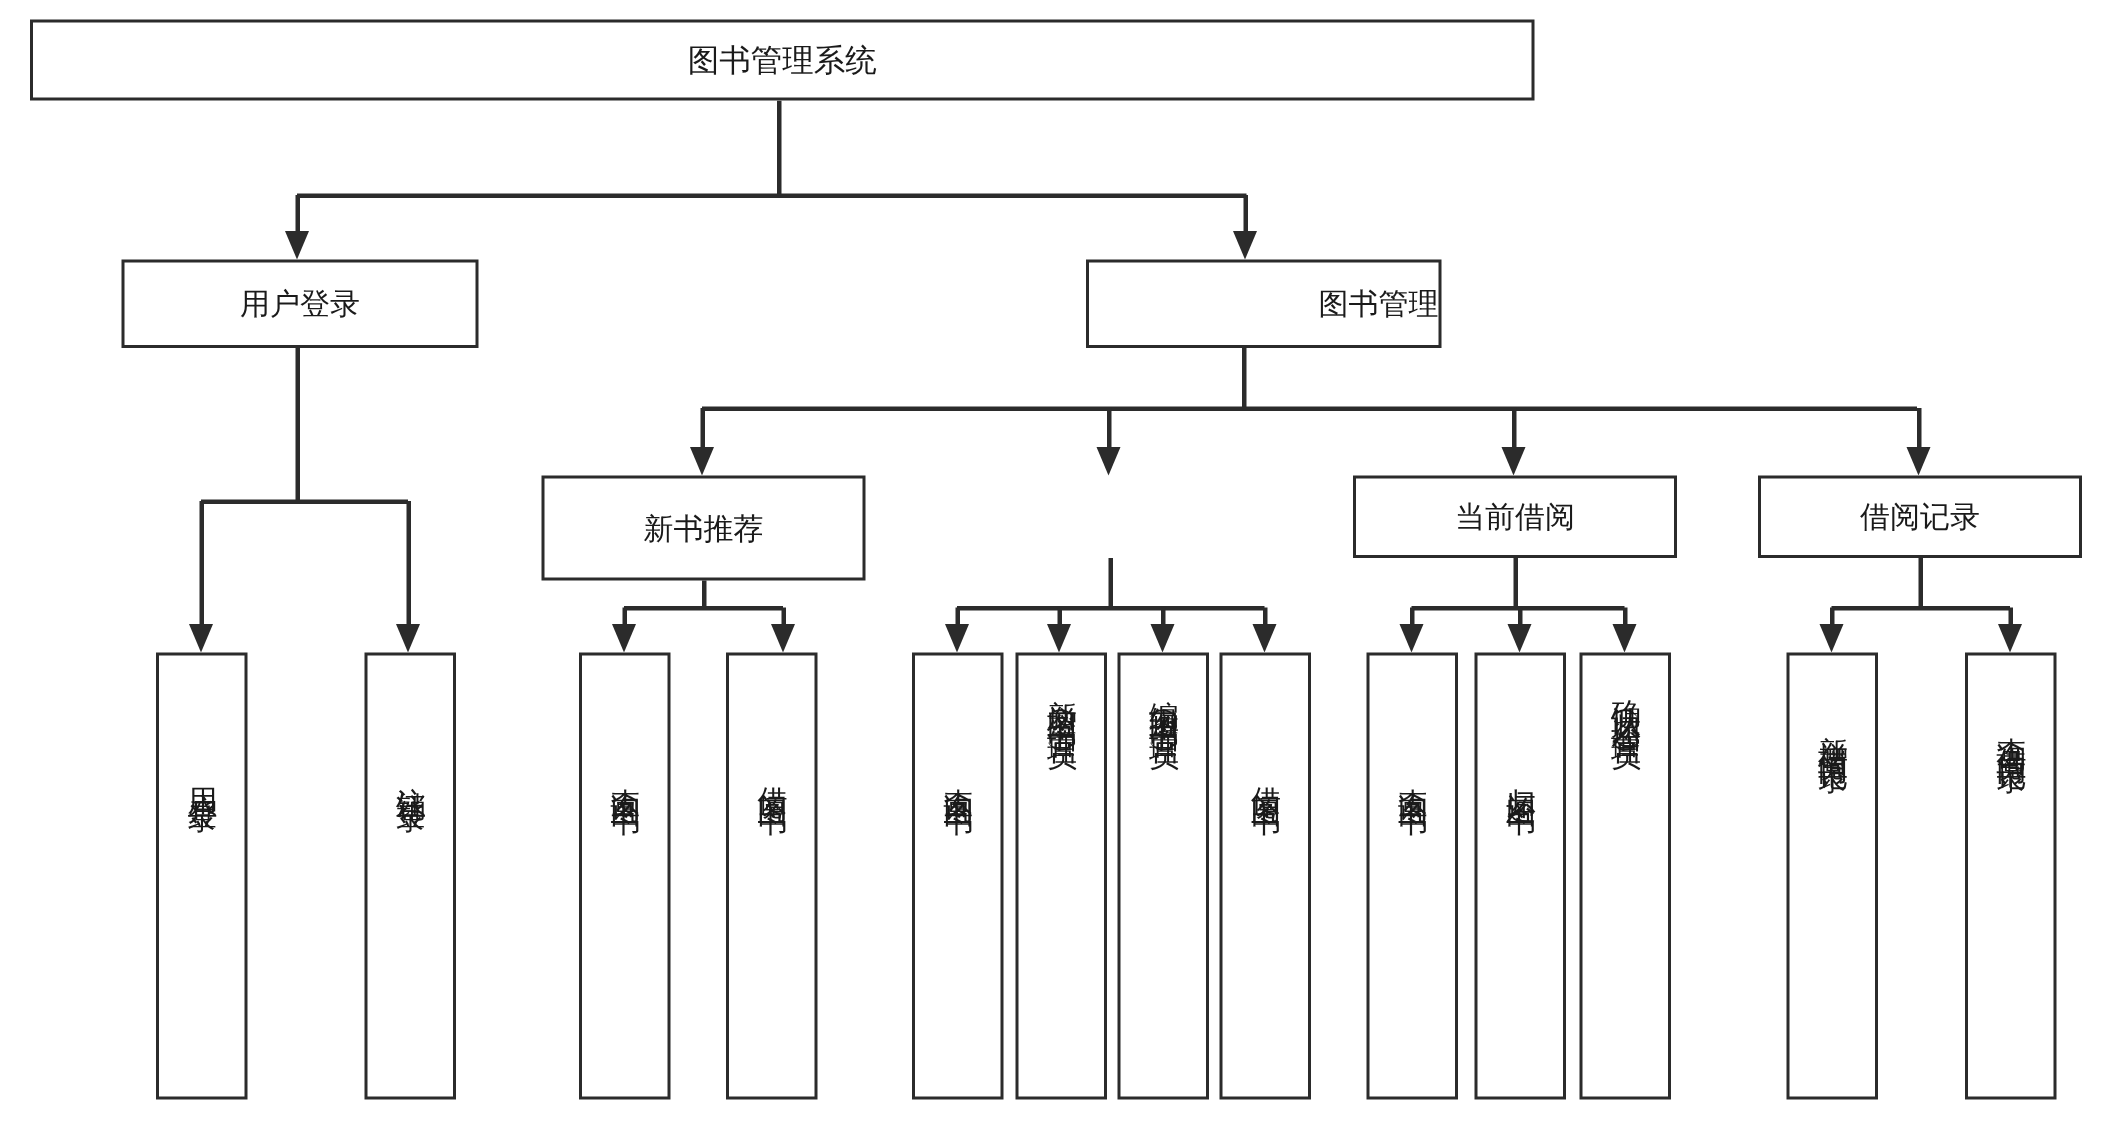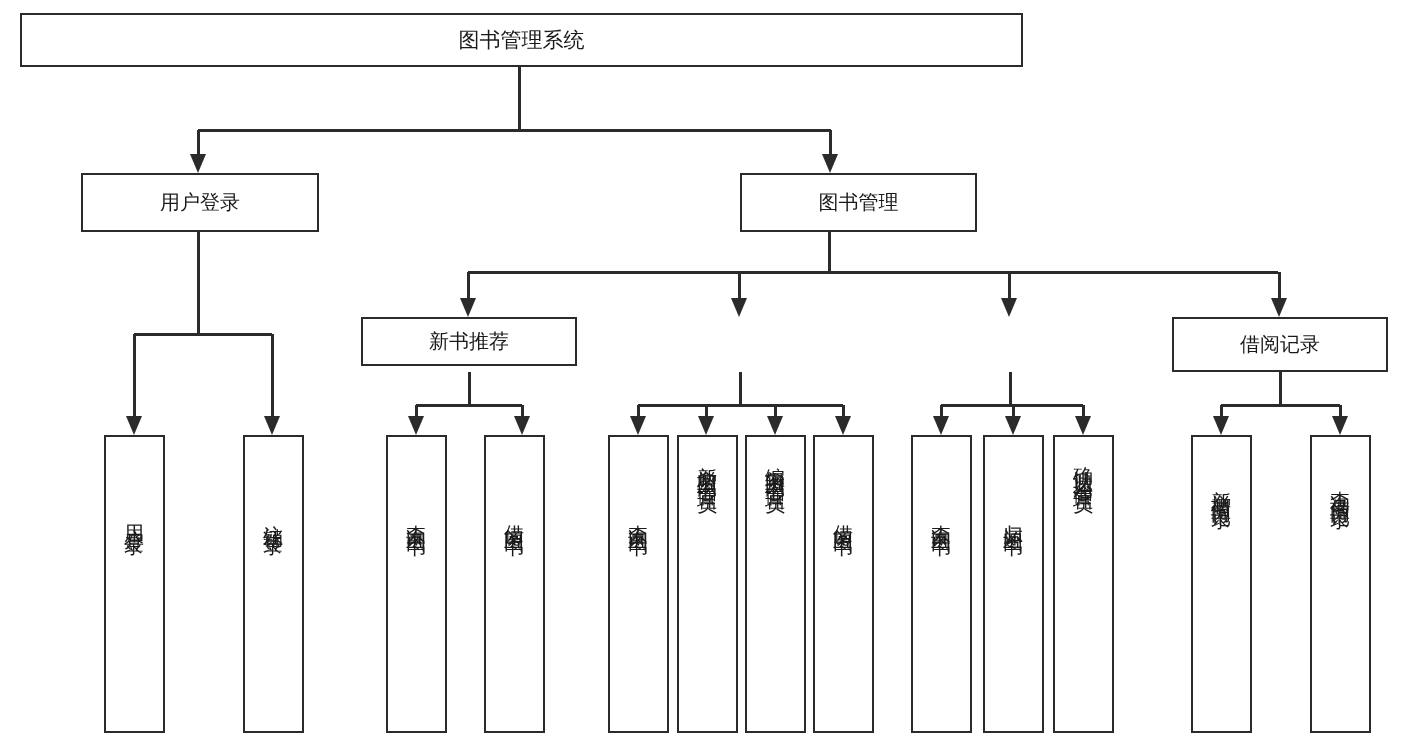--- a/index.html
+++ b/index.html
@@ -132,25 +132,28 @@
     <div class="vline" style="left: 1220px; top: 405px; height: 11px;"></div>
     <div class="arrow" style="left: 1213px; top: 416px;"></div>
     <div class="vline" style="left: 1339px; top: 405px; height: 11px;"></div>
     <div class="arrow" style="left: 1332px; top: 416px;"></div>
     <div class="node root" style="left: 20px; top: 13px; width: 1003px; height: 54px;">
       <span>图书管理系统</span>
     </div>
     <div class="node level2" style="left: 81px; top: 173px; width: 238px; height: 59px;">
       <span>用户登录</span>
     </div>
-    <div class="node level2" style="left: 740px; top: 173px; width: 237px; height: 59px;">
+    <div class="node level2" style="left: 724px; top: 173px; width: 237px; height: 59px; justify-content: flex-end;">
       <span>图书管理</span>
     </div>
-    <div class="node level2" style="left: 361px; top: 317px; width: 216px; height: 49px;">
+    <div class="node level2" style="left: 361px; top: 317px; width: 216px; height: 70px;">
       <span>新书推荐</span>
+    </div>
+    <div class="node level2" style="left: 902px; top: 317px; width: 216px; height: 55px;">
+      <span>当前借阅</span>
     </div>
     <div class="node level2" style="left: 1172px; top: 317px; width: 216px; height: 55px;">
       <span>借阅记录</span>
     </div>
     <div class="node leaf short" style="left: 104px; top: 435px; width: 61px; height: 298px;">
       <span class="vtext">用户登录</span>
     </div>
     <div class="node leaf short" style="left: 243px; top: 435px; width: 61px; height: 298px;">
       <span class="vtext">注销登录</span>
     </div>

